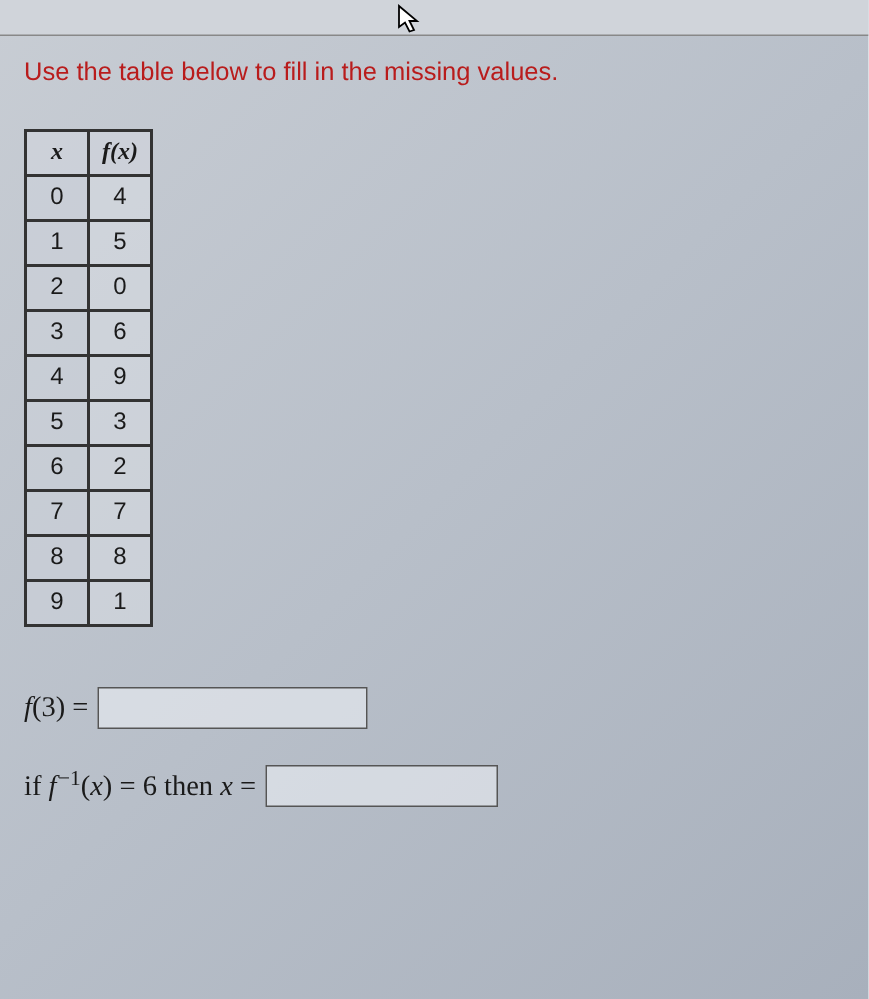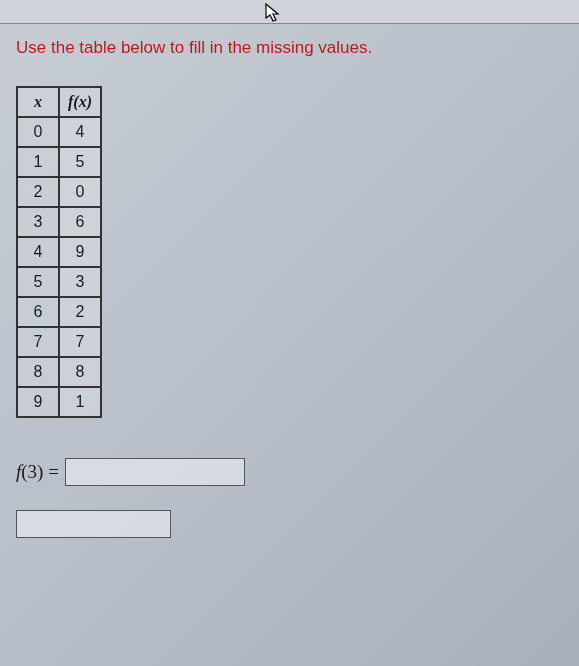--- a/index.html
+++ b/index.html
@@ -146,15 +146,16 @@
   </table>
 
   <div class="question-row">
     <span class="math-label"><span class="func">f</span>(3) =</span>
     <input class="answer-input input-wide" value="" style="">
   </div>
 
 
 
   <div class="question-row">
+    <span class="math-label">if <span class="func">f</span><sup class="neg">−1</sup>(<span class="func">x</span>) = 6 then <span class="func">x</span> =</span>
     <input class="answer-input input-sm" value="" style="">
   </div>
 </div>
 
 </body></html>

